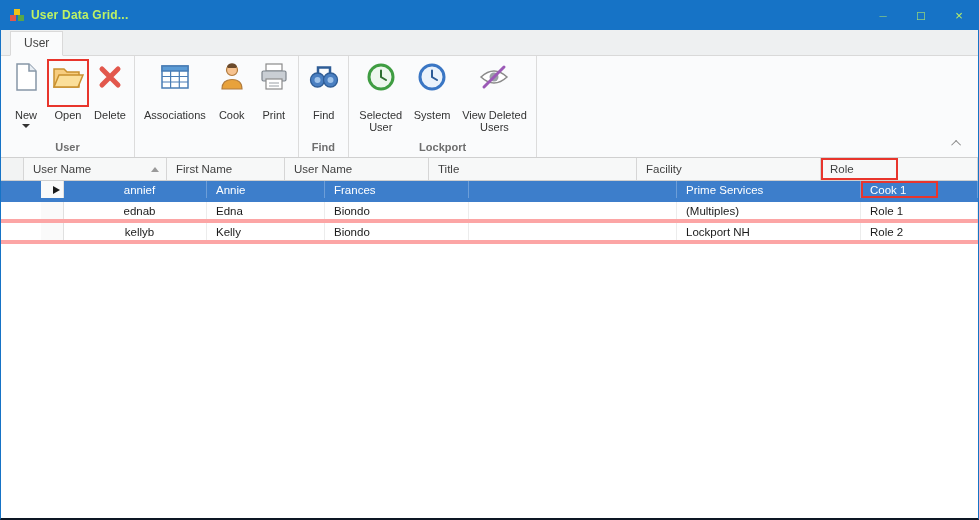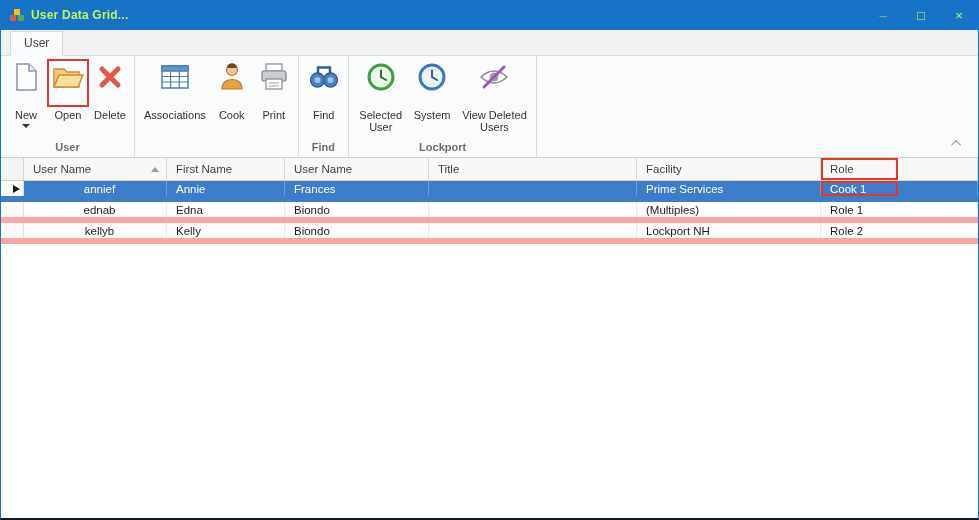--- a/index.html
+++ b/index.html
@@ -52,21 +52,21 @@
   .col-ind { width: 23px; flex: 0 0 auto; }
   .col-0 { width: 143px; flex: 0 0 auto; justify-content: center; }
   .col-1 { width: 118px; flex: 0 0 auto; }
   .col-2 { width: 144px; flex: 0 0 auto; }
   .col-3 { width: 208px; flex: 0 0 auto; }
   .col-4 { width: 184px; flex: 0 0 auto; }
   .col-5 { flex: 1; }
 
   .sort-asc { margin-left: auto; margin-right: 7px; width: 0; height: 0; border-left: 4px solid transparent; border-right: 4px solid transparent; border-bottom: 5px solid #9a9a9a; }
 
-  .grow { display: flex; height: 21px; background: #fff; border-bottom: 6px solid #fca5a5; font-size: 11.5px; color: #1b1b1b; flex: 0 0 auto; }
+  .grow { display: flex; height: 21px; background: #fff; border-bottom: 4px solid #fca5a5; font-size: 11.5px; color: #1b1b1b; flex: 0 0 auto; padding-left: 40px; }
   .cell { display: flex; align-items: center; padding-left: 9px; border-right: 1px solid #ececec; overflow: hidden; white-space: nowrap; position: relative; }
   .indcell { background: #fafafa; border-right: 1px solid #e0e0e0; display: flex; align-items: center; justify-content: center; }
   .grow.selected { background: #3d7ecb; color: #fff; border-bottom-color: #3d7ecb; }
   .grow.selected .cell { border-right-color: rgba(255,255,255,.25); }
   .grow.selected .indcell { background: #fafafa; border-right-color: #e0e0e0; }
   .row-arrow { width: 0; height: 0; border-left: 7px solid #1b1b1b; border-top: 4.5px solid transparent; border-bottom: 4.5px solid transparent; }
 
   .grid-empty { flex: 1; background: #fff; }
 </style>
 </head>

